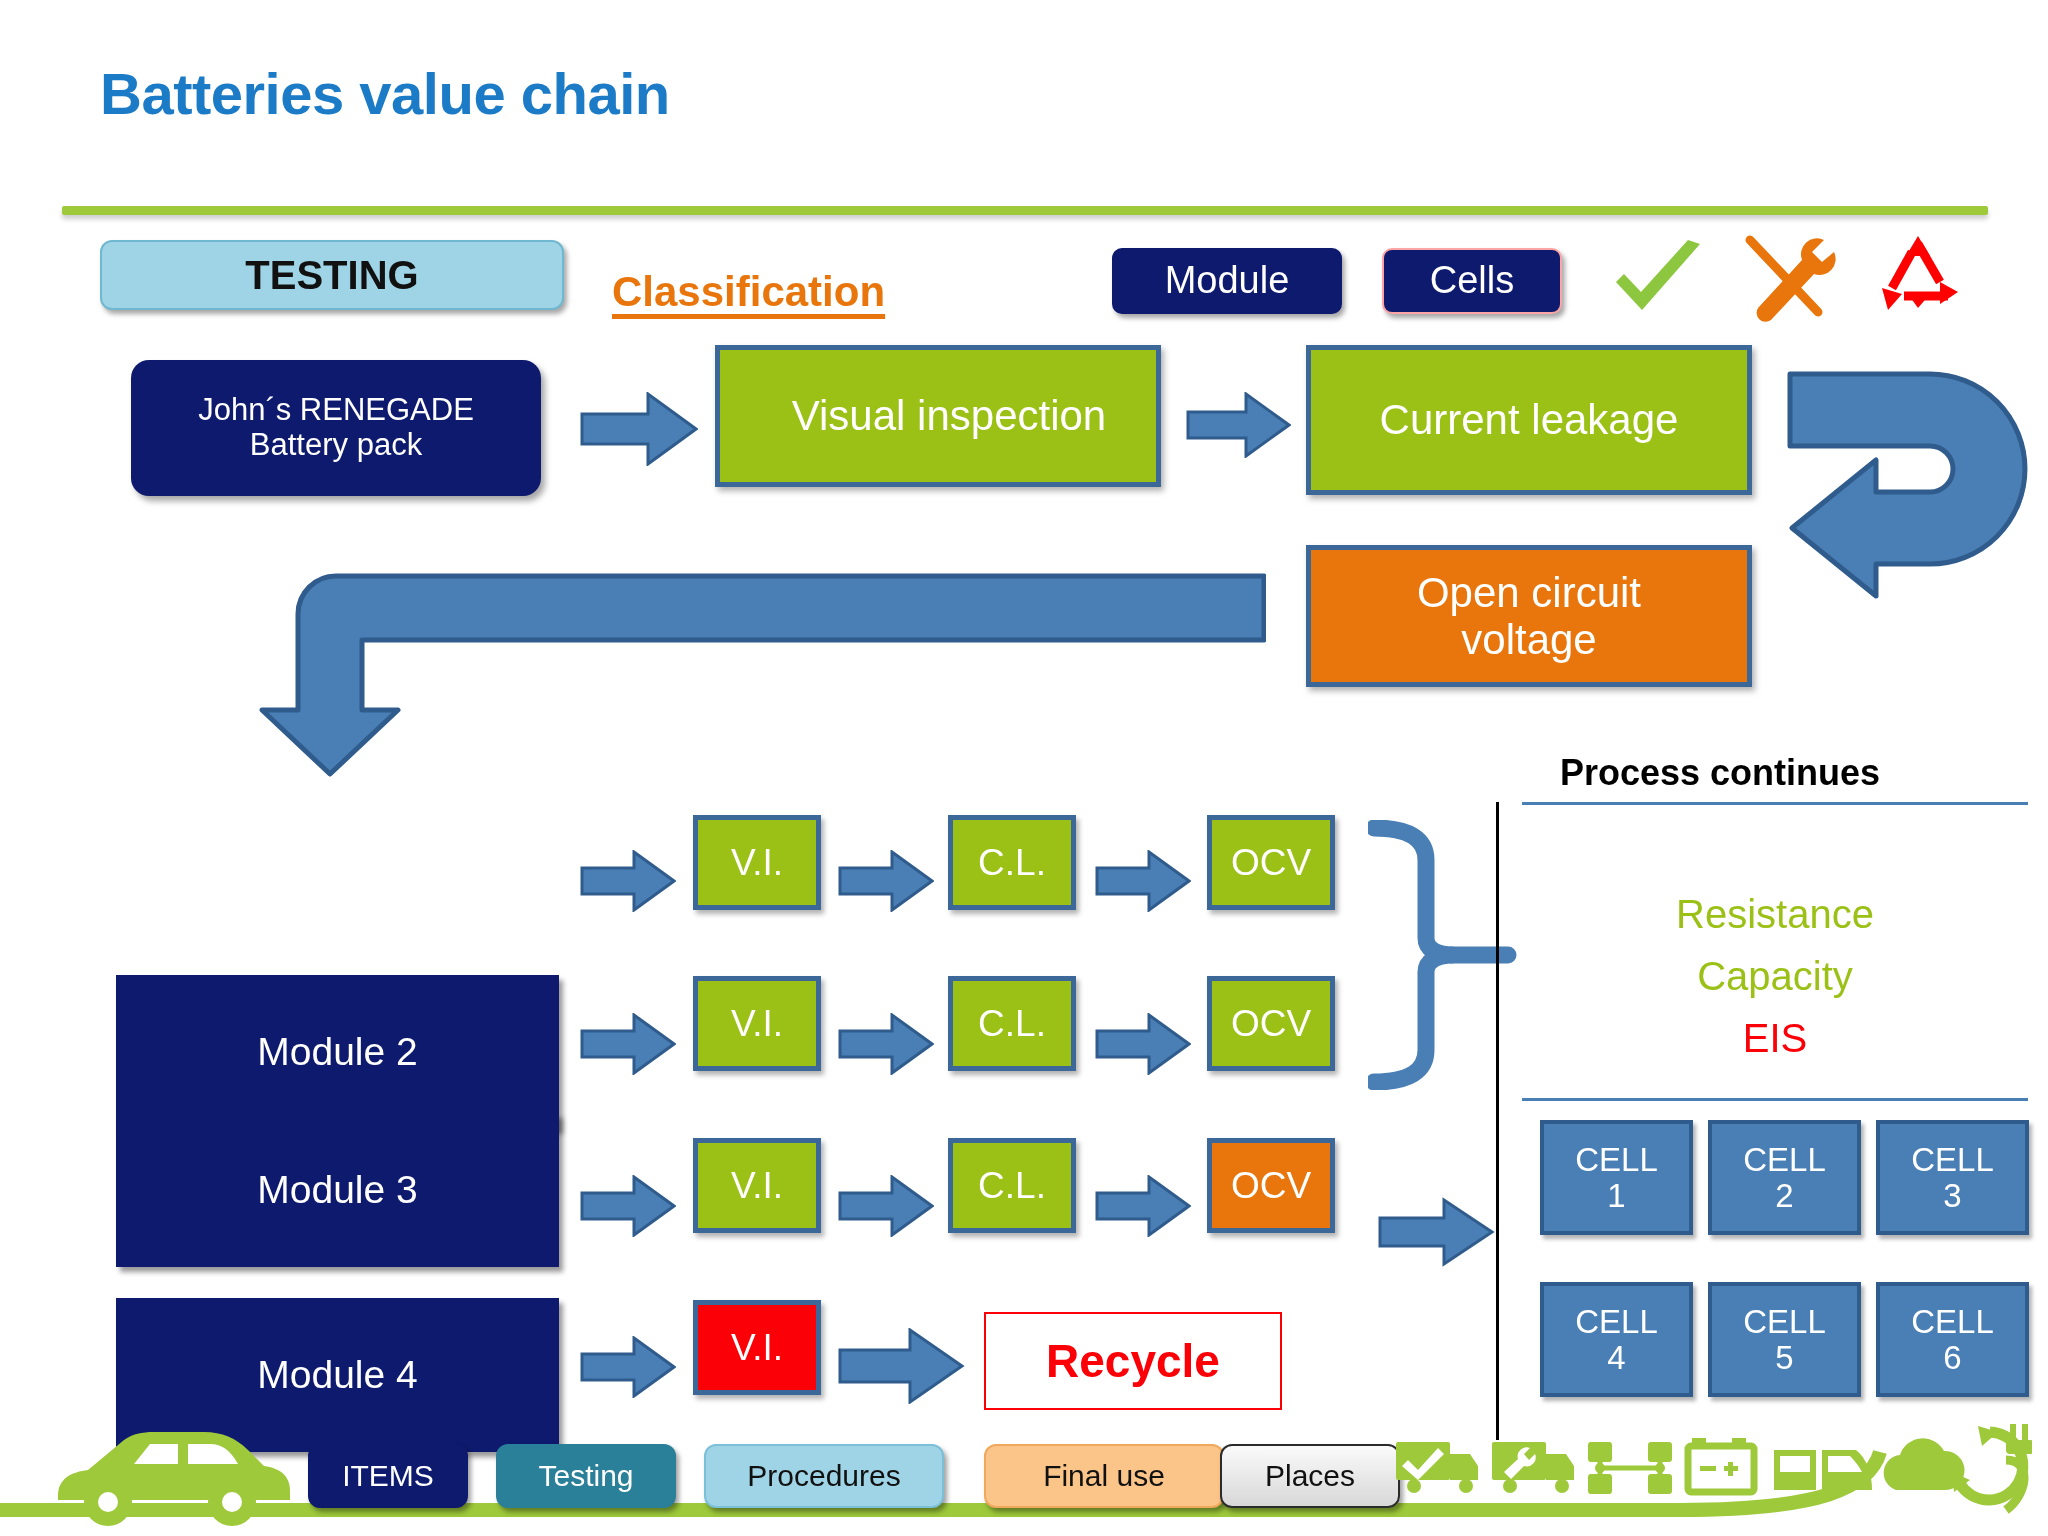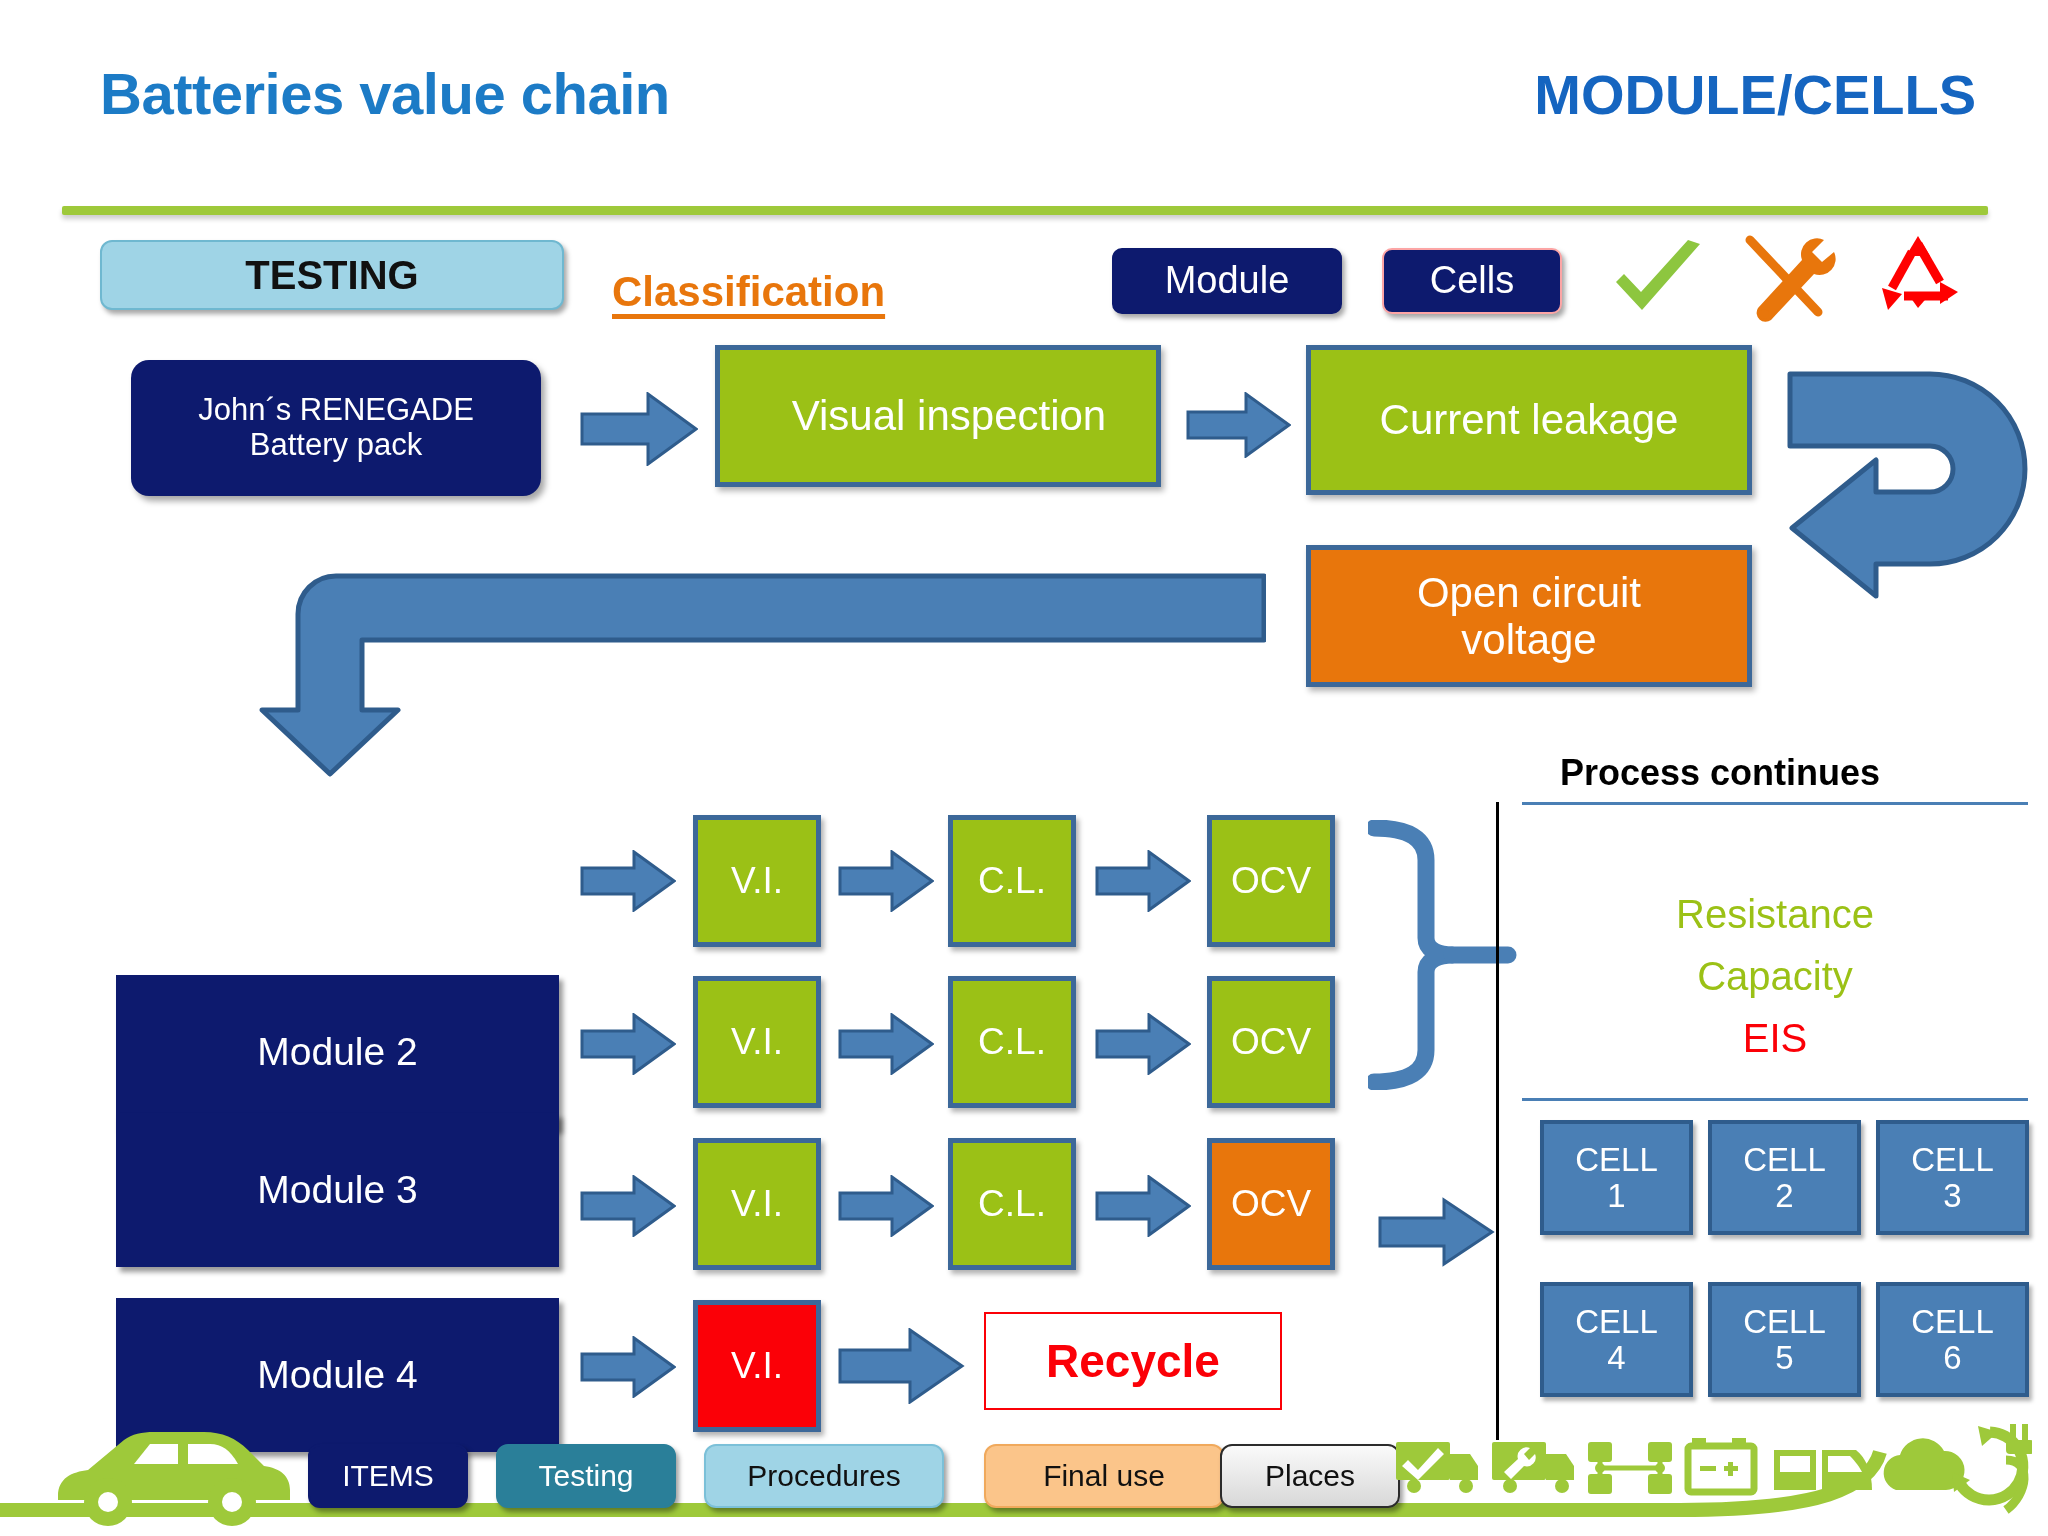--- a/index.html
+++ b/index.html
@@ -94,21 +94,21 @@
 
   
   .mod-box {
     position: absolute; left: 116px; width: 443px; height: 154px;
     background: #0d1a6e; border: 2px solid #0d1a6e;
     display: flex; align-items: center; justify-content: center;
     color: #fff; font-size: 39px;
     box-shadow: 4px 5px 5px rgba(0,0,0,0.40);
   }
   .step-box {
-    position: absolute; width: 128px; height: 132px;
+    position: absolute; width: 128px; height: 95px;
     border: 5px solid #3c6899;
     display: flex; align-items: center; justify-content: center;
     color: #fff; font-size: 37px;
     box-shadow: 3px 4px 5px rgba(0,0,0,0.30);
   }
   .step-green { background: #9bc116; }
   .step-orange { background: #E8760C; }
   .step-red { background: #FB0007; }
 
   .recycle-box {
@@ -161,21 +161,20 @@
   .bottom-green-swoosh { position: absolute; left: 0; top: 1428px; width: 2048px; height: 108px; }
   .car-graphic { position: absolute; left: 46px; top: 1420px; width: 256px; height: 112px; }
   .bottom-icons { position: absolute; left: 1392px; top: 1424px; width: 640px; height: 96px; }
 </style>
 </head>
 <body>
 
 <div id="slide">
 
   <div class="title-left">Batteries value chain</div>
-  <div class="title-right">MODULE/CELLS</div>
   <div class="green-rule"></div>
 
   <div class="pill testing-pill">TESTING</div>
   <div class="classification">Classification</div>
   <div class="pill module-pill">Module</div>
   <div class="pill cells-pill">Cells</div>
 
   <svg class="topicon check-icon" viewBox="0 0 100 80">
     <path d="M8 42 L34 70 L92 4 L80 0 L33 52 L16 34 Z" fill="#8DC63F"></path>
   </svg>

